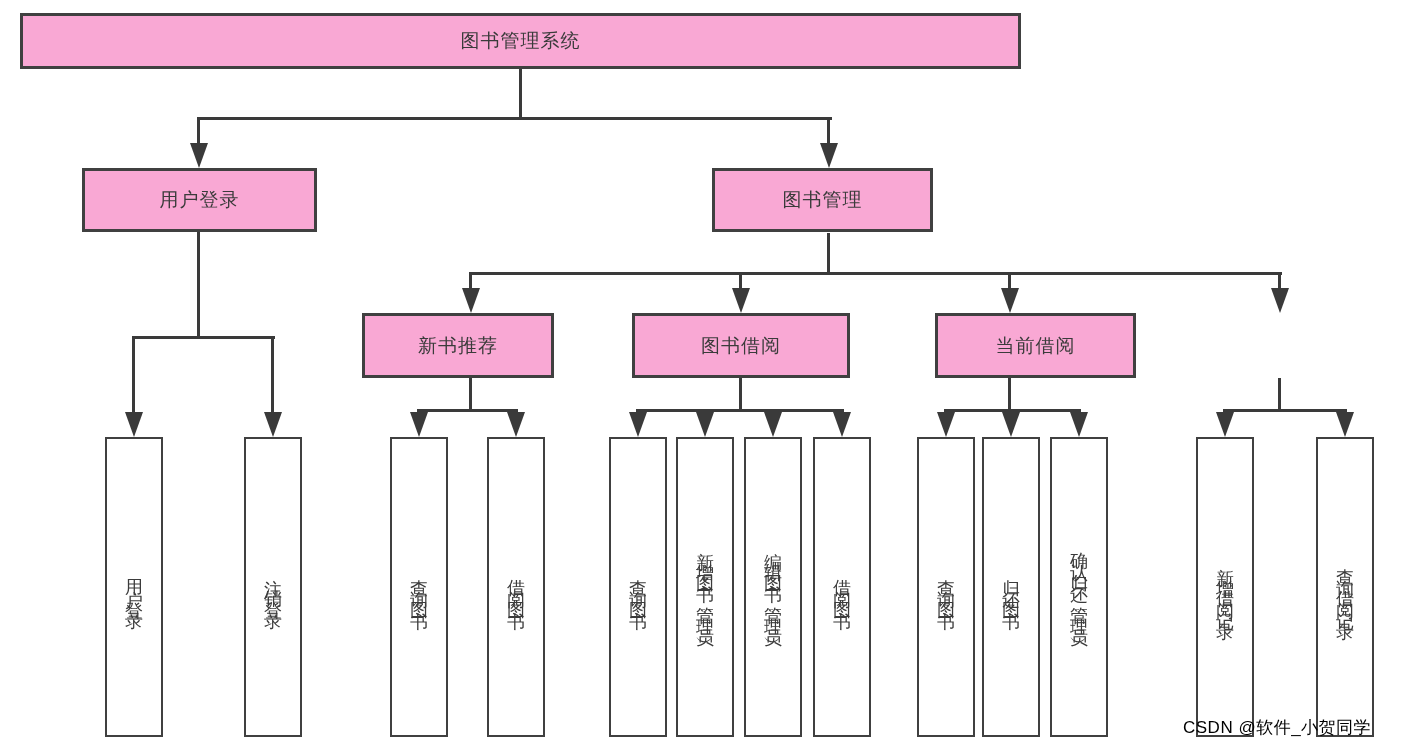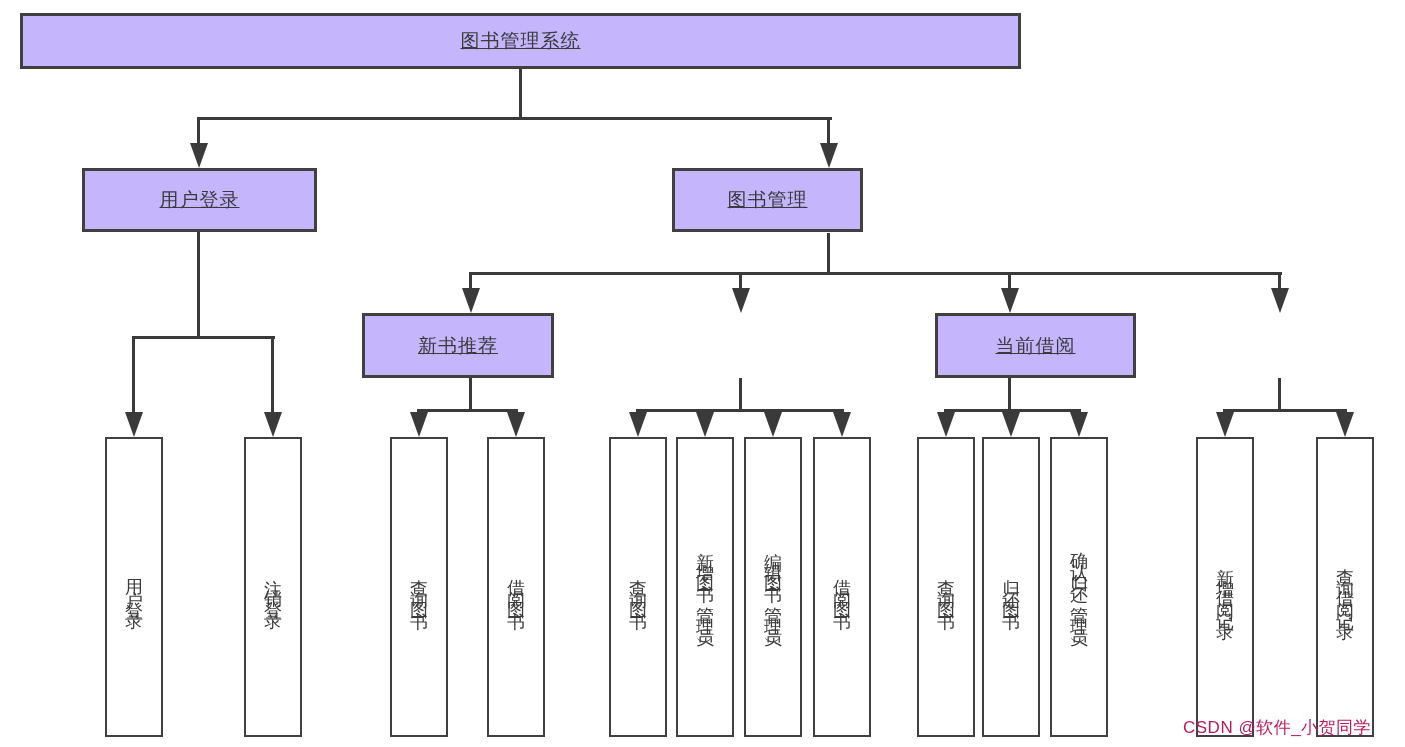--- a/index.html
+++ b/index.html
@@ -3,23 +3,23 @@
 <meta charset="utf-8">
 <style>
   html,body{margin:0;padding:0;background:#ffffff;}
   .stage{
     position:relative;width:1405px;height:747px;background:#ffffff;
     font-family:"Liberation Sans","DejaVu Sans",sans-serif;
     color:#3b3b3b;overflow:hidden;
   }
   
   .box{
-    position:absolute;box-sizing:border-box;background:#c4b5fd;
+    position:absolute;box-sizing:border-box;background:#f9a8d4;
     border:3px solid #404040;display:flex;align-items:center;justify-content:center;
-    font-size:19px;letter-spacing:1px;z-index:2;text-decoration:underline;
+    font-size:19px;letter-spacing:1px;z-index:2;
   }
   
   .vbox{
     position:absolute;box-sizing:border-box;background:#ffffff;
     border:2px solid #404040;display:flex;align-items:center;justify-content:center;
     top:437px;width:58px;height:300px;z-index:2;
   }
   .vbox span{
     writing-mode:vertical-rl;text-orientation:mixed;
     font-size:18px;line-height:1;letter-spacing:11px;
@@ -27,44 +27,47 @@
   
   .vline{position:absolute;width:3px;background:#3a3a3a;z-index:1;}
   .hline{position:absolute;height:3px;background:#3a3a3a;z-index:1;}
   .arrow{
     position:absolute;width:0;height:0;z-index:1;
     border-left:9px solid transparent;border-right:9px solid transparent;
     border-top:25px solid #3a3a3a;
   }
   .watermark{
     position:absolute;left:1183px;top:716px;z-index:3;
-    font-size:17px;color:#be185d;letter-spacing:0.5px;white-space:nowrap;
+    font-size:17px;color:#000000;letter-spacing:0.5px;white-space:nowrap;
   }
 </style>
 </head>
 <body>
 
 <div class="stage">
 
   <div class="box" style="left:20px;top:13px;width:1001px;height:56px">
     <span>图书管理系统</span>
   </div>
 
   <div class="box" style="left:82px;top:168px;width:235px;height:64px">
     <span>用户登录</span>
   </div>
 
-  <div class="box" style="left:672px;top:168px;width:191px;height:64px">
+  <div class="box" style="left:712px;top:168px;width:221px;height:64px">
     <span>图书管理</span>
   </div>
 
   <div class="box" style="left:362px;top:313px;width:192px;height:65px">
     <span>新书推荐</span>
   </div>
 
+  <div class="box" style="left:632px;top:313px;width:218px;height:65px">
+    <span>图书借阅</span>
+  </div>
 
   <div class="box" style="left:935px;top:313px;width:201px;height:65px">
     <span>当前借阅</span>
   </div>
 
 
   <div class="vbox" style="left:105px">
     <span>用户登录</span>
   </div>
   <div class="vbox" style="left:244px">

